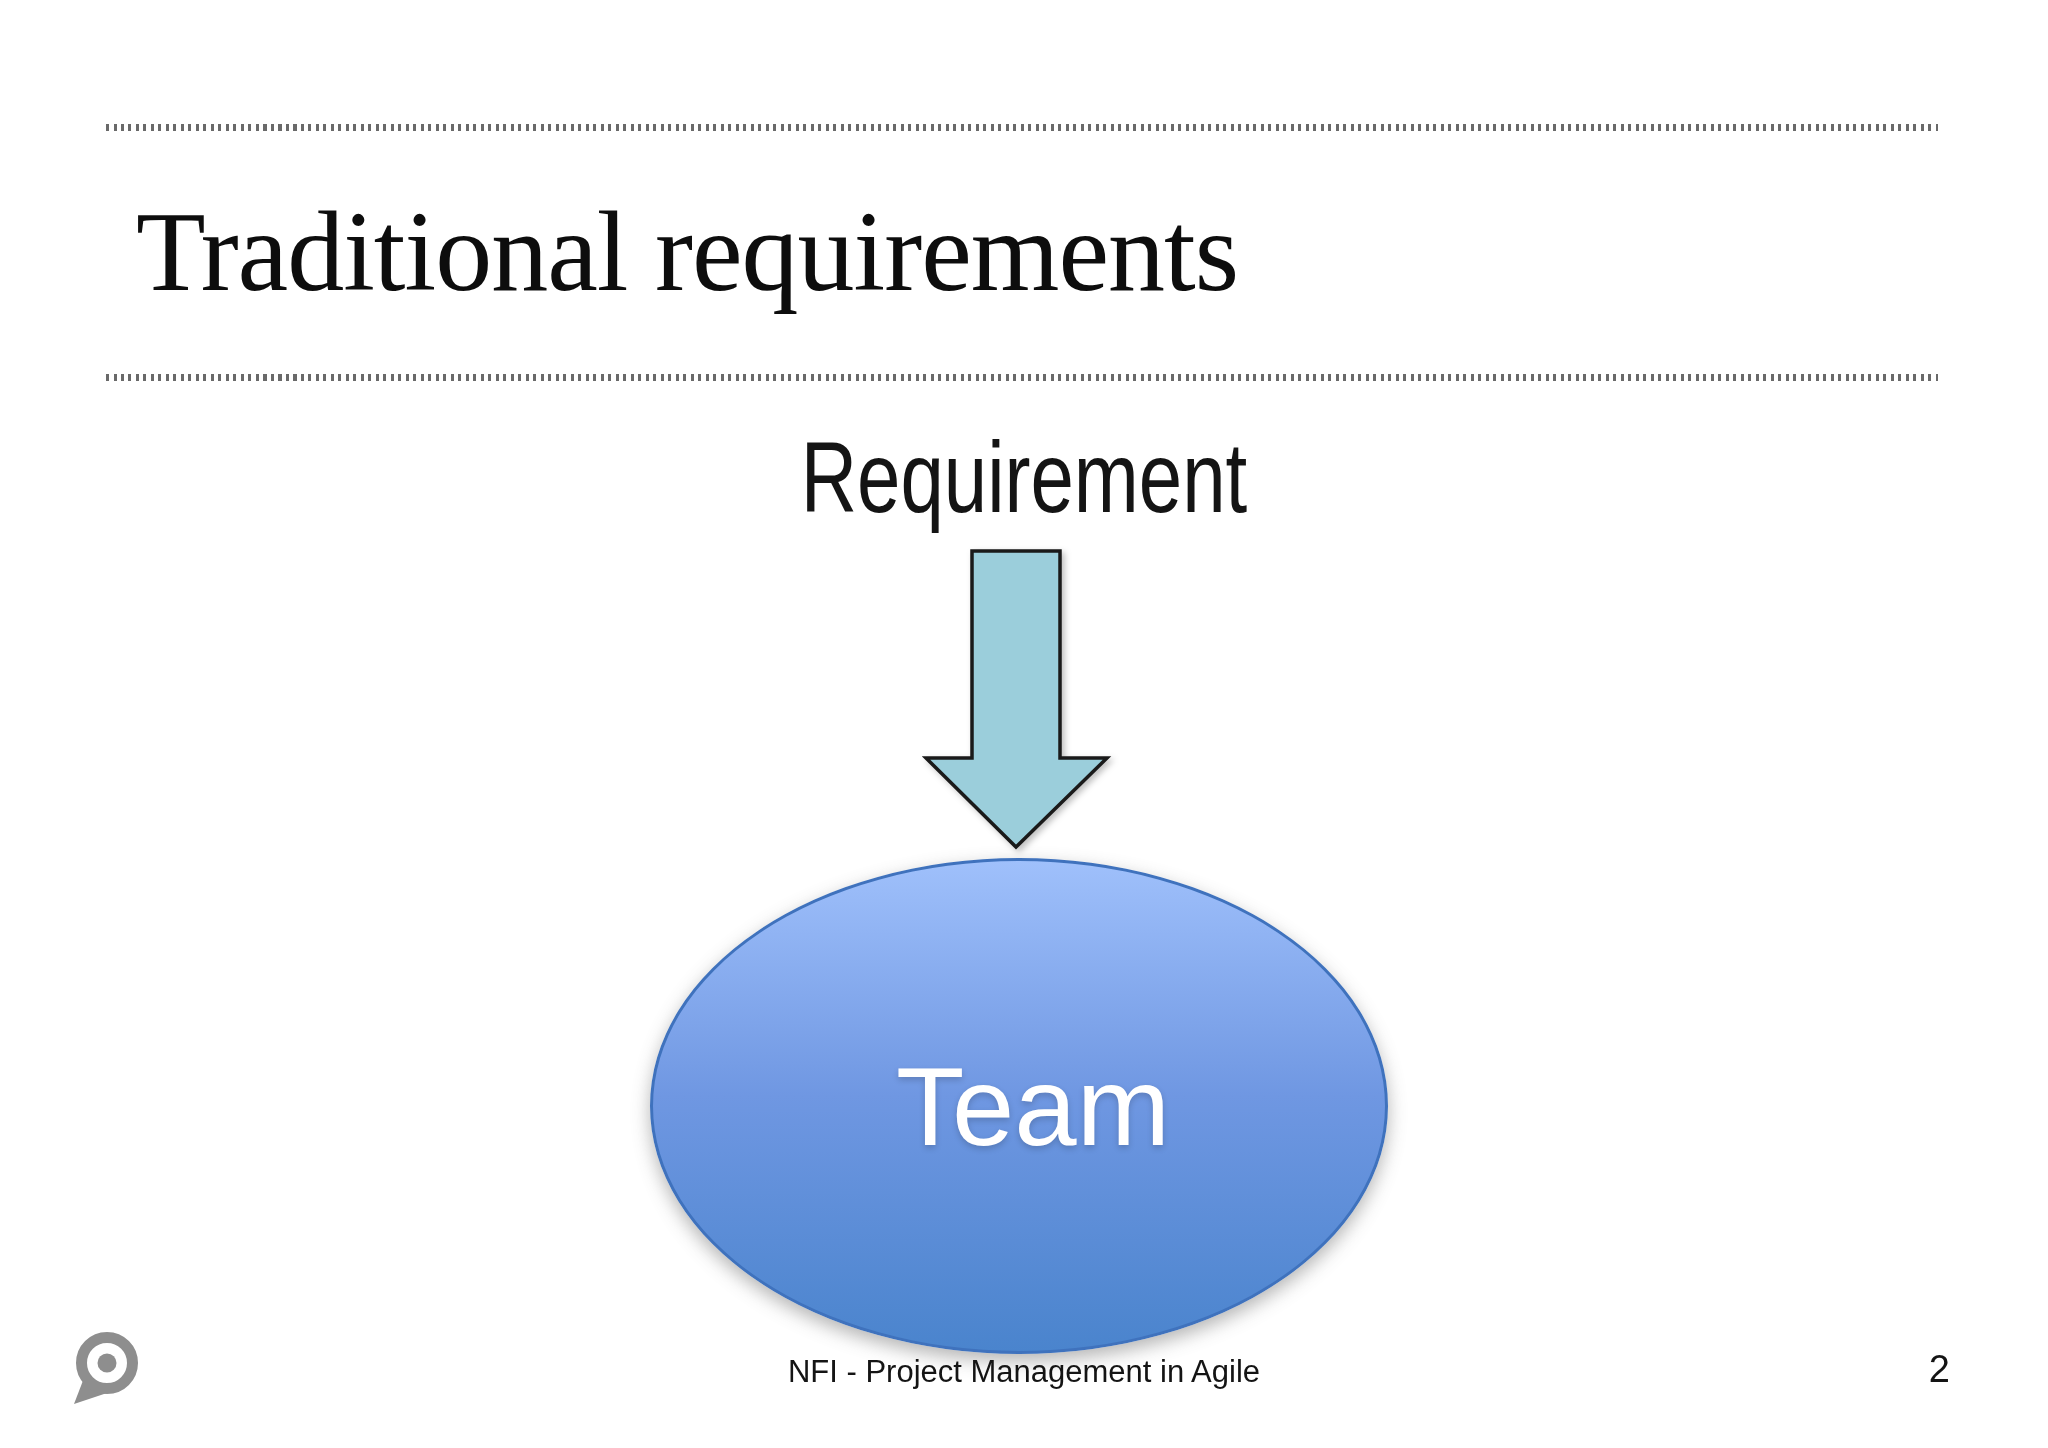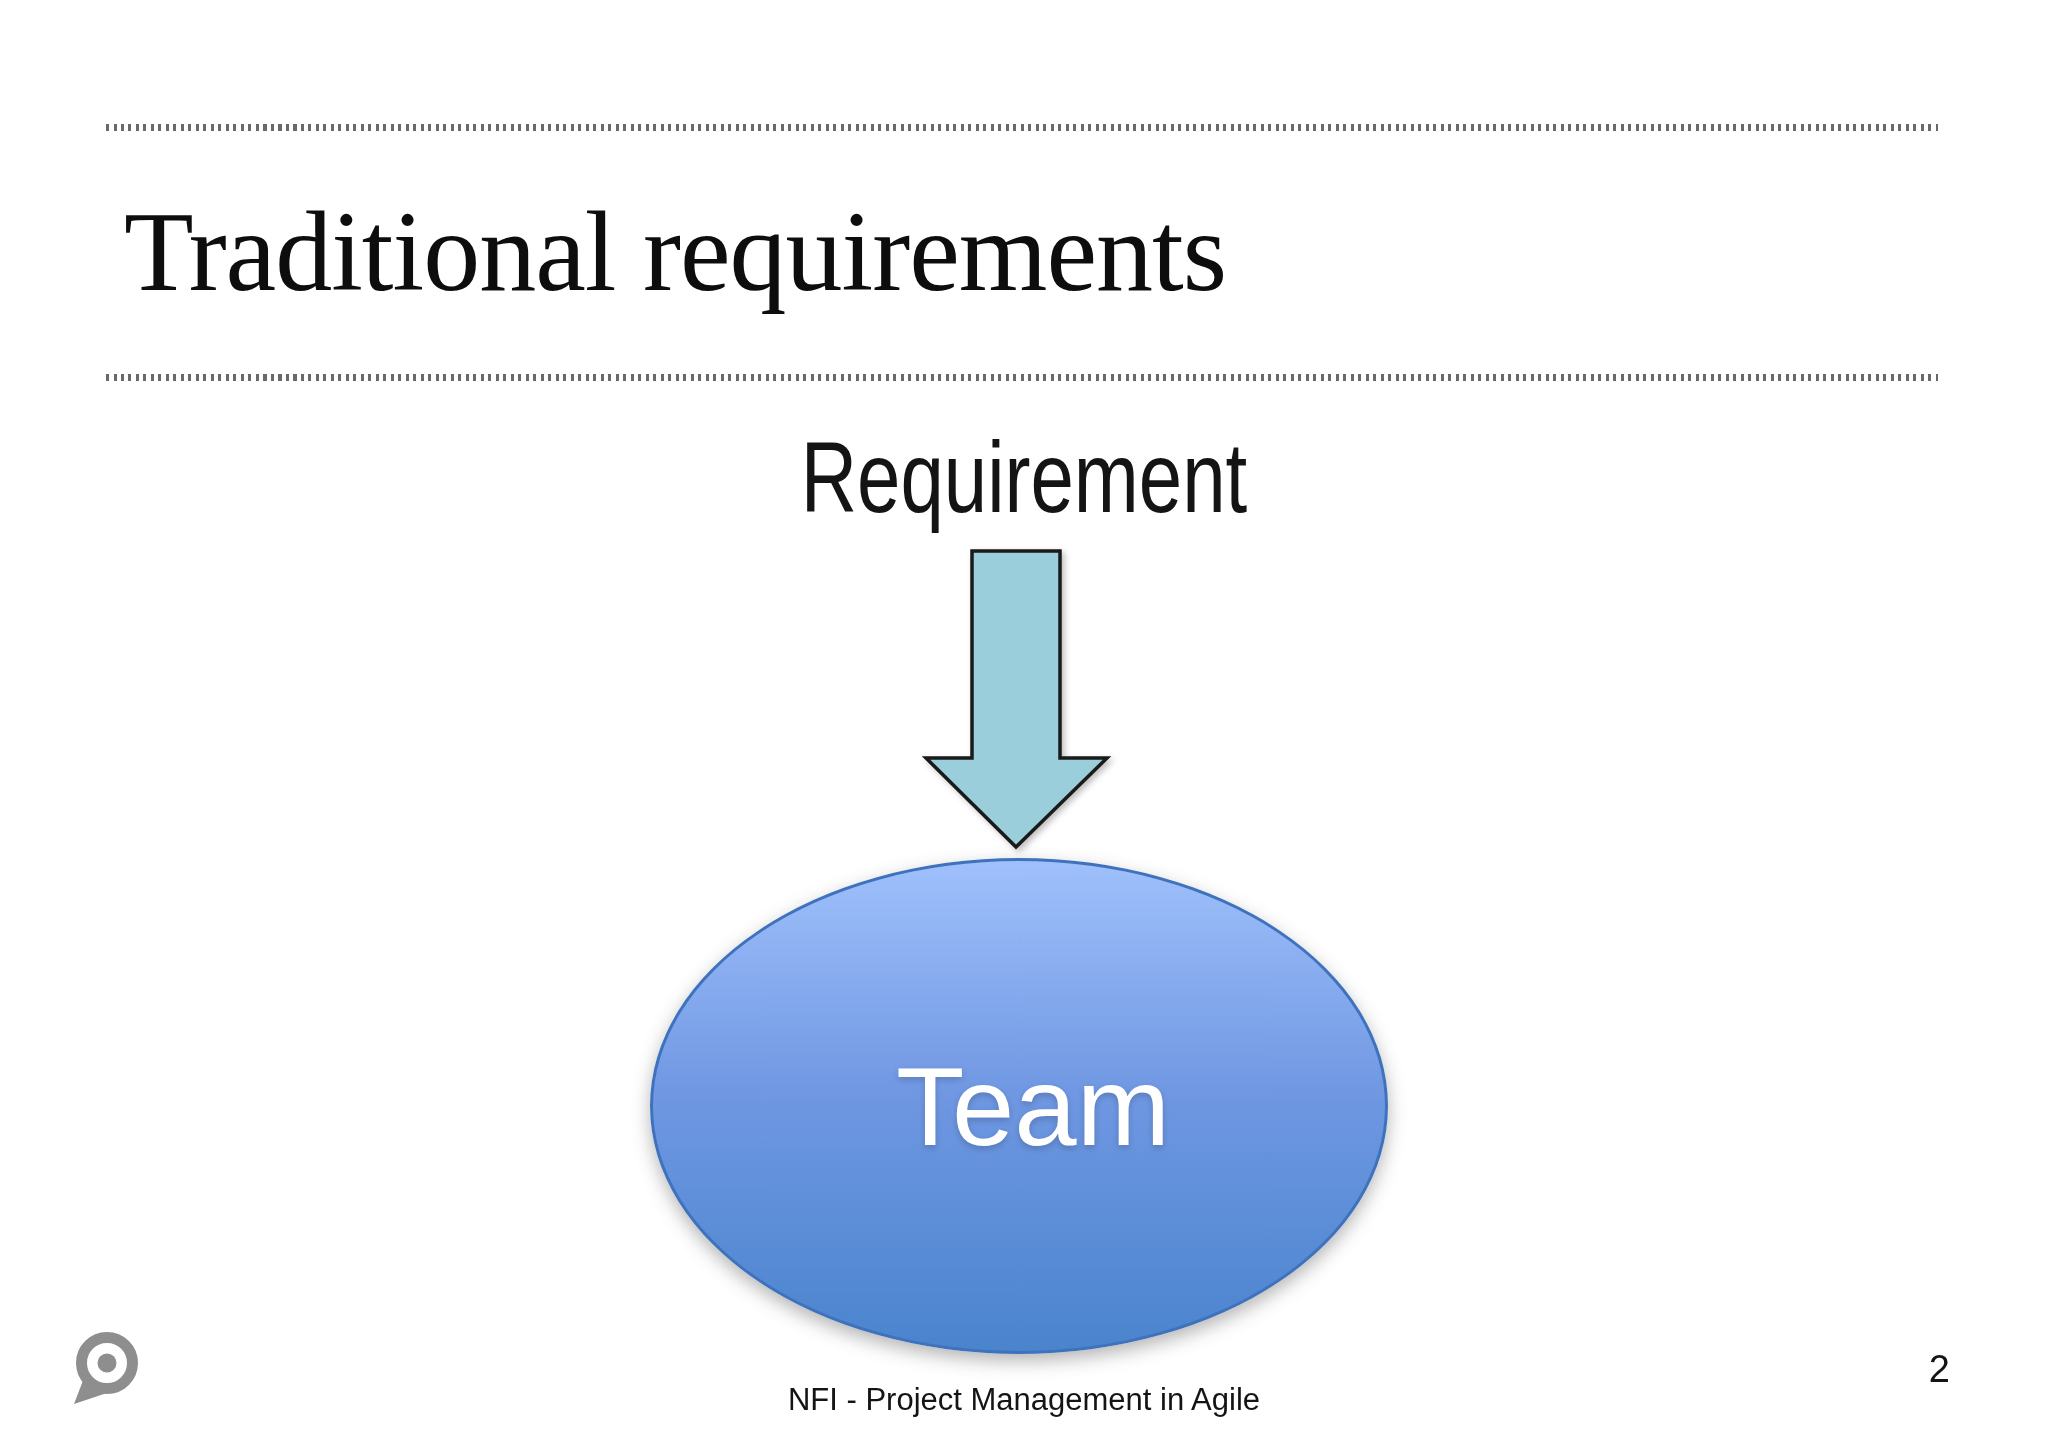--- a/index.html
+++ b/index.html
@@ -14,21 +14,21 @@
     position:absolute;
     left:106px;width:1832px;height:7px;
     background:repeating-linear-gradient(to right,
       var(--rule-dots,#4f4f4f) 0 3px, transparent 3px 7.5px);
     opacity:.85;
   }
   .rule-top{top:124px;}
   .rule-mid{top:374px;}
   .title{
     position:absolute;
-    left:124px;top:186px;
+    left:136px;top:186px;
     margin:0;
     font-family:"Liberation Serif","DejaVu Serif",serif;
     font-weight:400;
     font-size:114px;
     letter-spacing:-1px;
     color:var(--title-text,#0d0d0d);
     white-space:nowrap;
   }
   .req-label{
     position:absolute;
@@ -71,21 +71,20 @@
     text-shadow:0 3px 6px rgba(0,0,0,.18);
     white-space:nowrap;
     margin-left:28px;
   }
   .footer{
     position:absolute;
     left:0;top:1352px;width:100%;
     text-align:center;
     font-size:31px;line-height:40px;
     color:var(--body-text,#141414);
-    margin-top:28px;
   }
   .page-number{
     position:absolute;
     top:1348px;right:98px;
     font-size:38px;
     color:var(--body-text,#141414);
   }
   .logo{
     position:absolute;
     left:60px;top:1326px;

